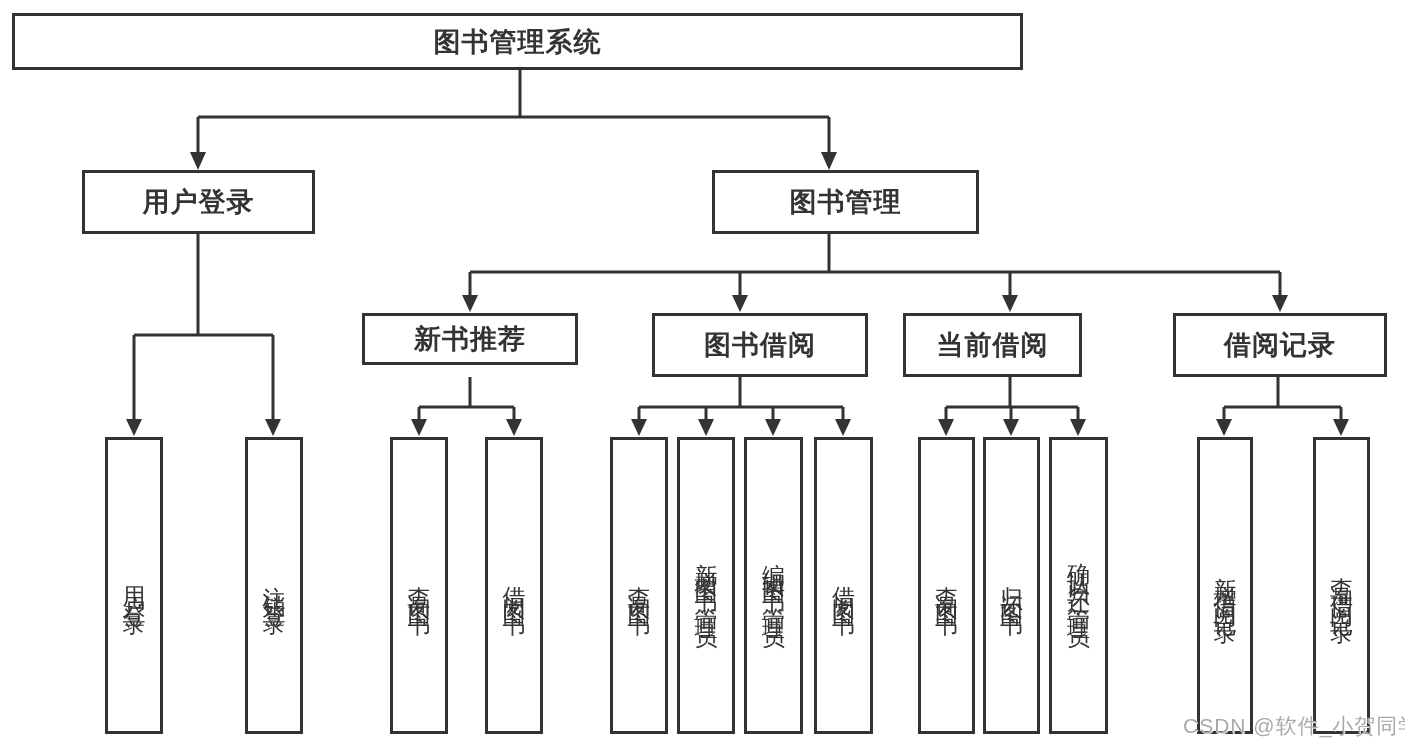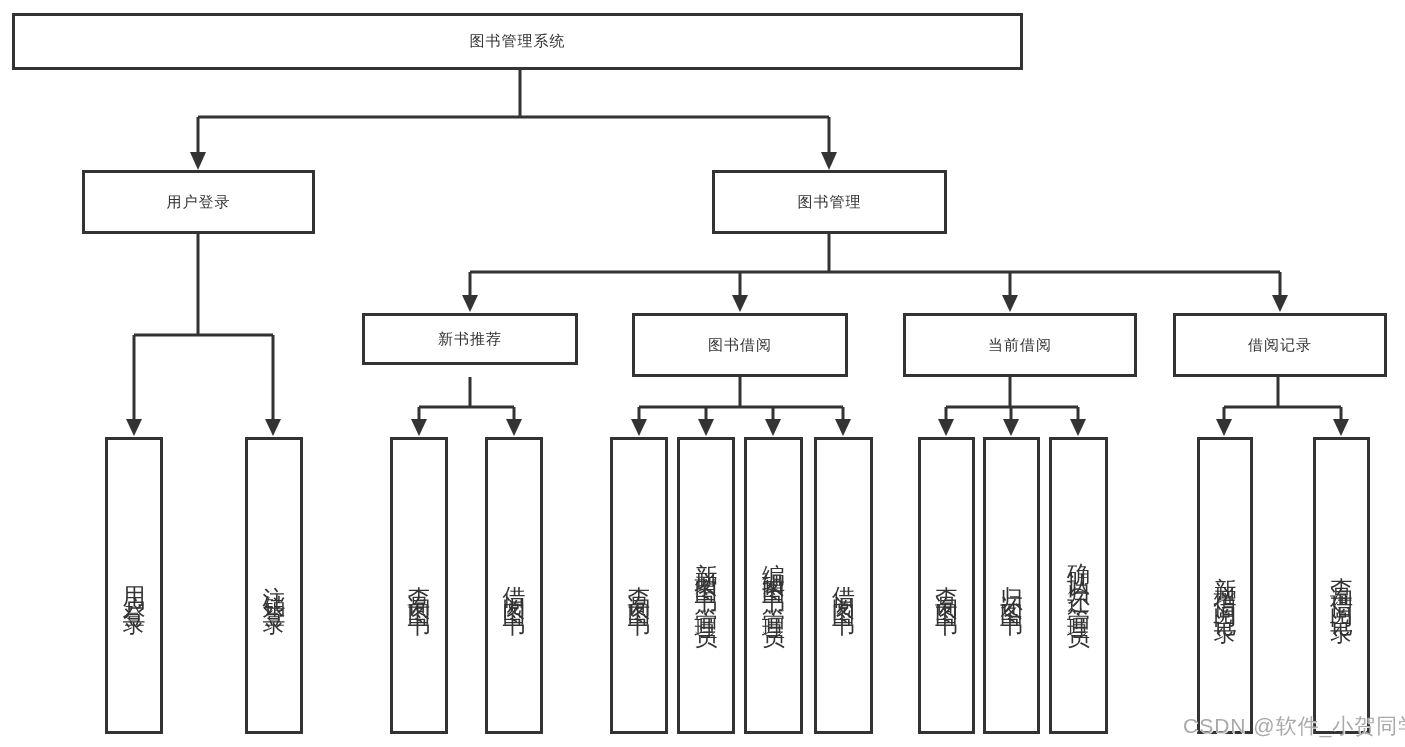--- a/index.html
+++ b/index.html
@@ -5,21 +5,21 @@
   html,body{margin:0;padding:0;background:#ffffff;}
   .canvas{
     position:relative;width:1405px;height:747px;background:#ffffff;
     font-family:"Liberation Sans","DejaVu Sans",sans-serif;overflow:hidden;
   }
   .connectors{position:absolute;left:0;top:0;z-index:1;}
   .node{
     position:absolute;box-sizing:border-box;border:3px solid #333333;background:#ffffff;
     display:flex;align-items:center;justify-content:center;color:#333333;z-index:2;
   }
-  .node.h span{font-size:15px;letter-spacing:1px;white-space:nowrap;}
+  .node.h span{font-size:27px;letter-spacing:1px;white-space:nowrap;font-weight:bold;}
   .node.v span{
     writing-mode:vertical-rl;text-orientation:mixed;
     font-size:23px;letter-spacing:9px;line-height:1;
   }
   .watermark{
     position:absolute;z-index:3;left:1183px;top:712px;
     font-size:21px;color:#a9a9a9;letter-spacing:1px;white-space:nowrap;
     text-shadow:1px 1px 0 rgba(255,255,255,0.85);
   }
 </style>
@@ -68,31 +68,31 @@
     </g>
   </svg>
 
   <div class="node h" style="left:12px;top:13px;width:1011px;height:57px">
     <span>图书管理系统</span>
   </div>
 
   <div class="node h" style="left:82px;top:170px;width:233px;height:64px">
     <span>用户登录</span>
   </div>
-  <div class="node h" style="left:712px;top:170px;width:235px;height:64px">
+  <div class="node h" style="left:712px;top:170px;width:267px;height:64px">
     <span>图书管理</span>
   </div>
 
   <div class="node h" style="left:362px;top:313px;width:216px;height:52px">
     <span>新书推荐</span>
   </div>
-  <div class="node h" style="left:632px;top:313px;width:216px;height:64px">
+  <div class="node h" style="left:652px;top:313px;width:216px;height:64px">
     <span>图书借阅</span>
   </div>
-  <div class="node h" style="left:903px;top:313px;width:234px;height:64px">
+  <div class="node h" style="left:903px;top:313px;width:179px;height:64px">
     <span>当前借阅</span>
   </div>
   <div class="node h" style="left:1173px;top:313px;width:214px;height:64px">
     <span>借阅记录</span>
   </div>
 
   <div class="node v" style="left:105px;top:437px;width:58px;height:297px">
     <span>用户登录</span>
   </div>
   <div class="node v" style="left:245px;top:437px;width:58px;height:297px">

